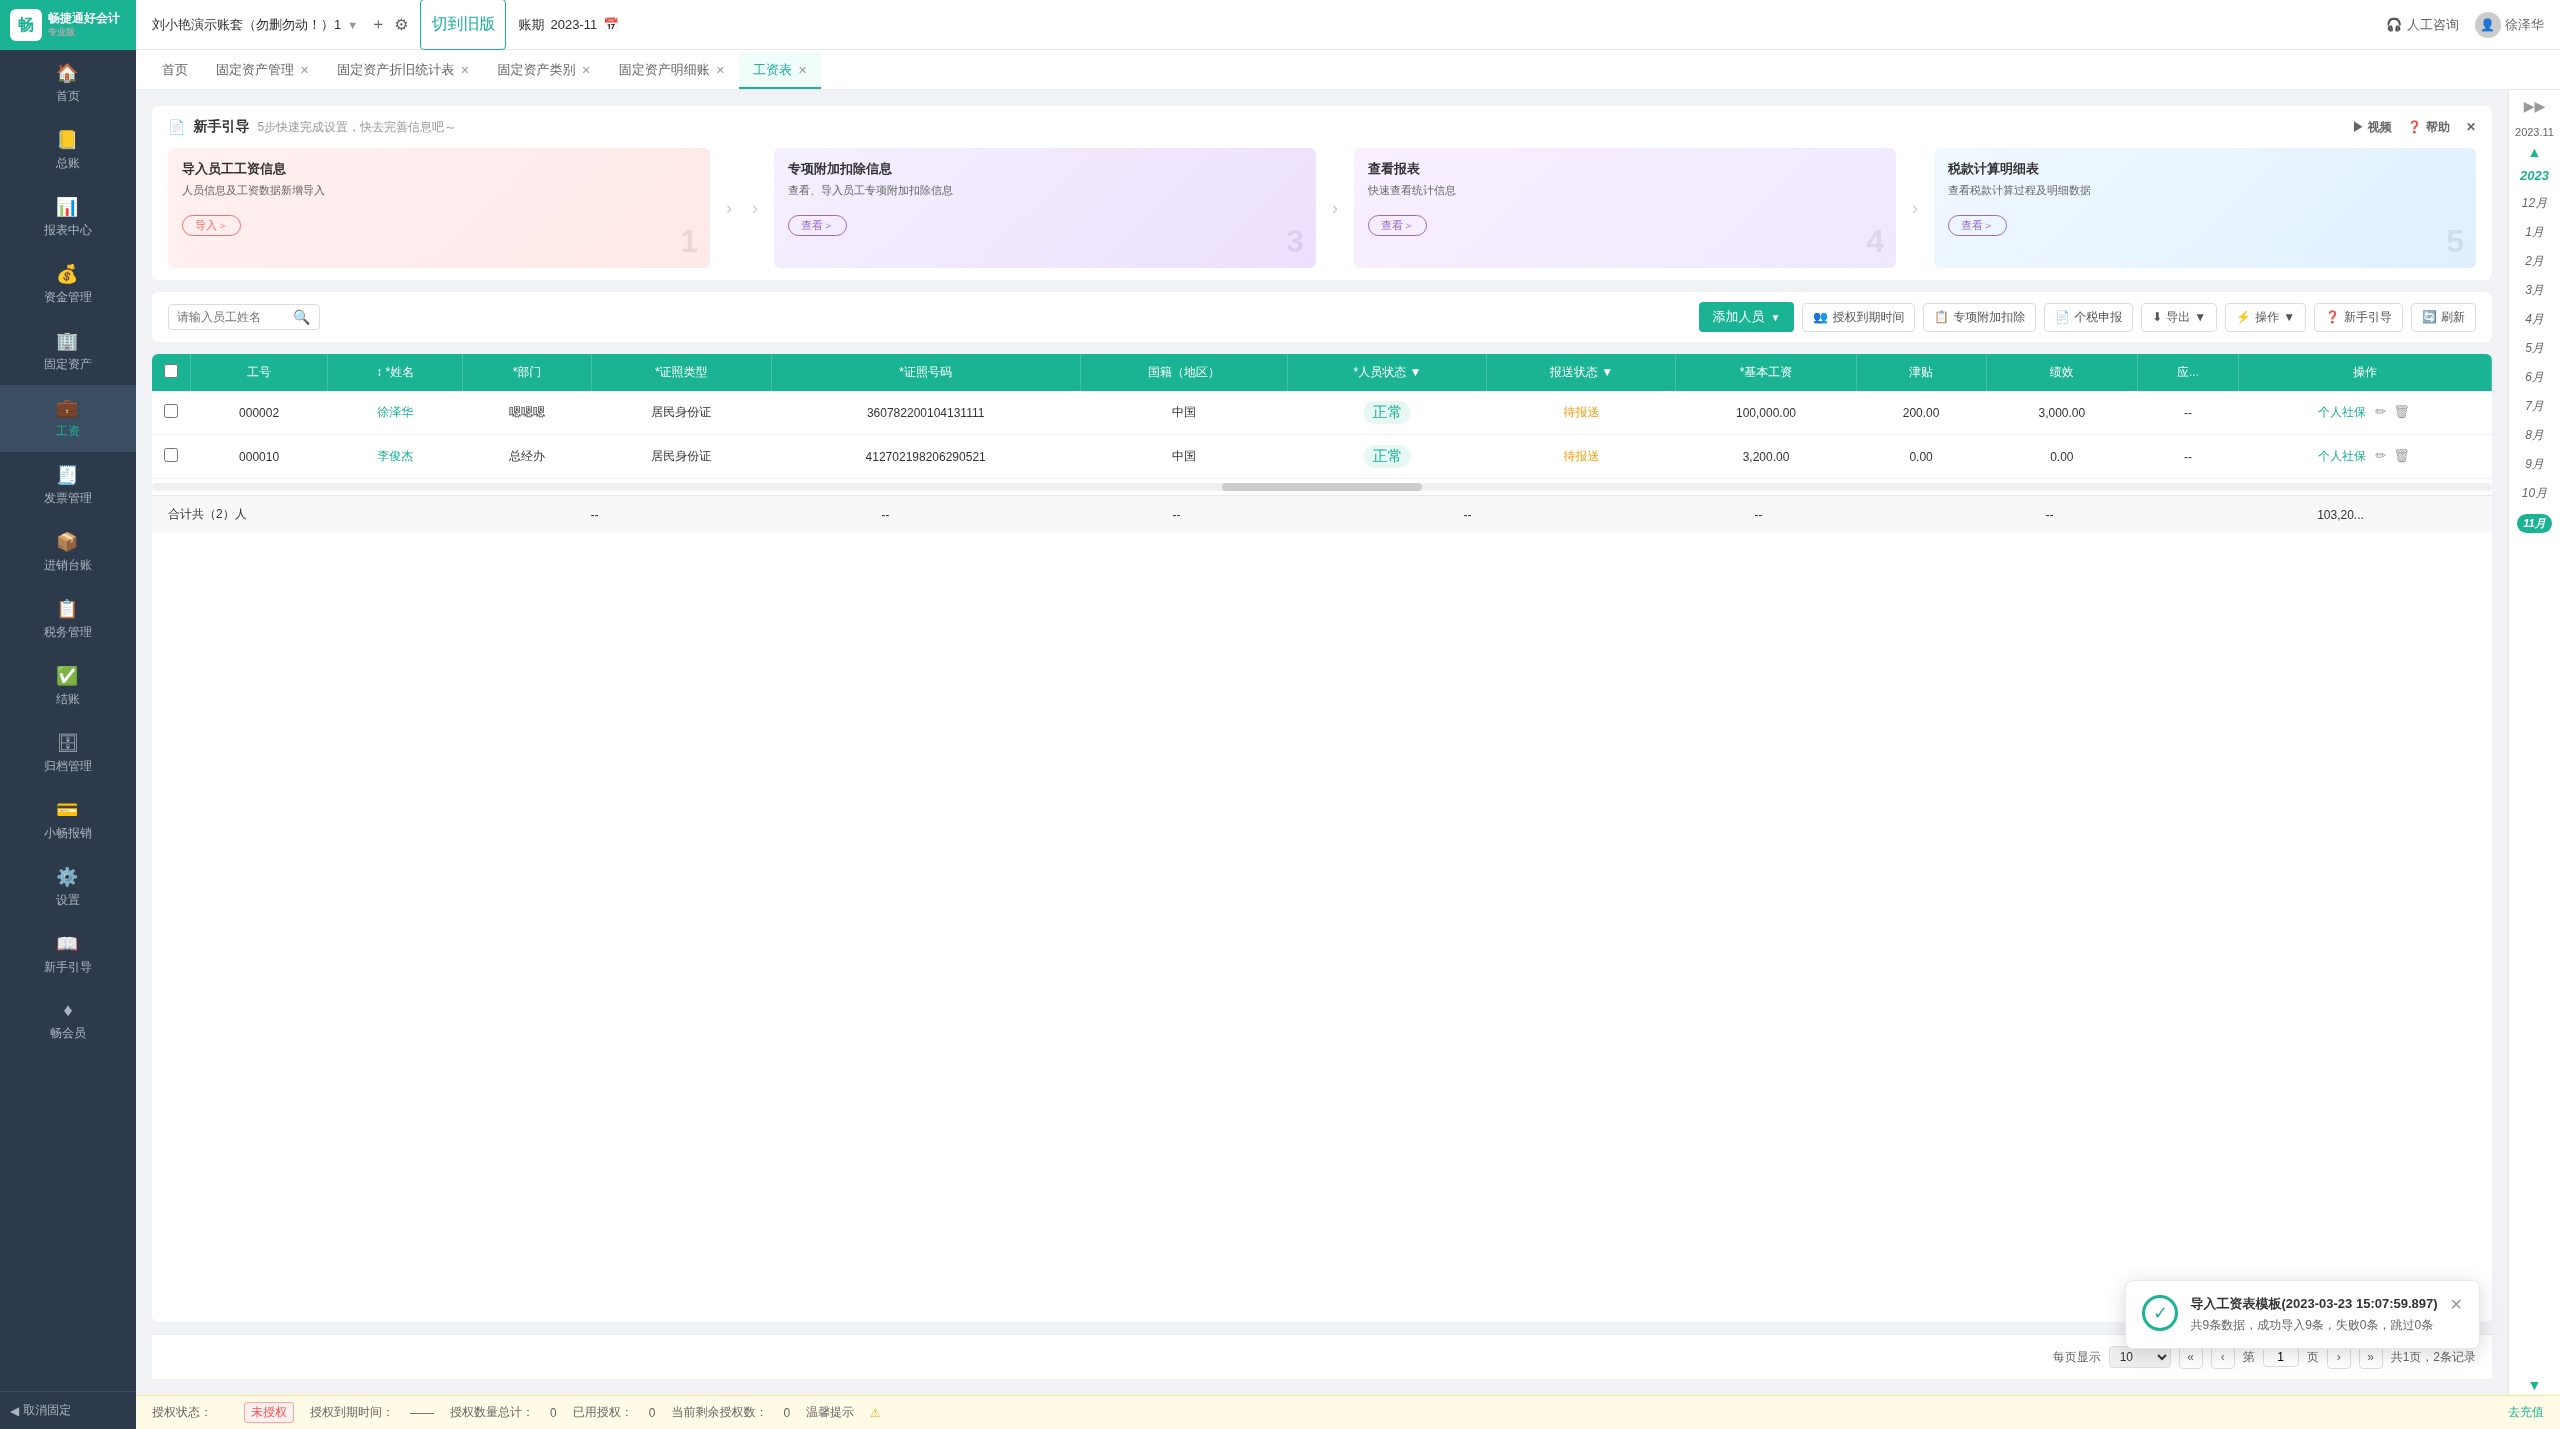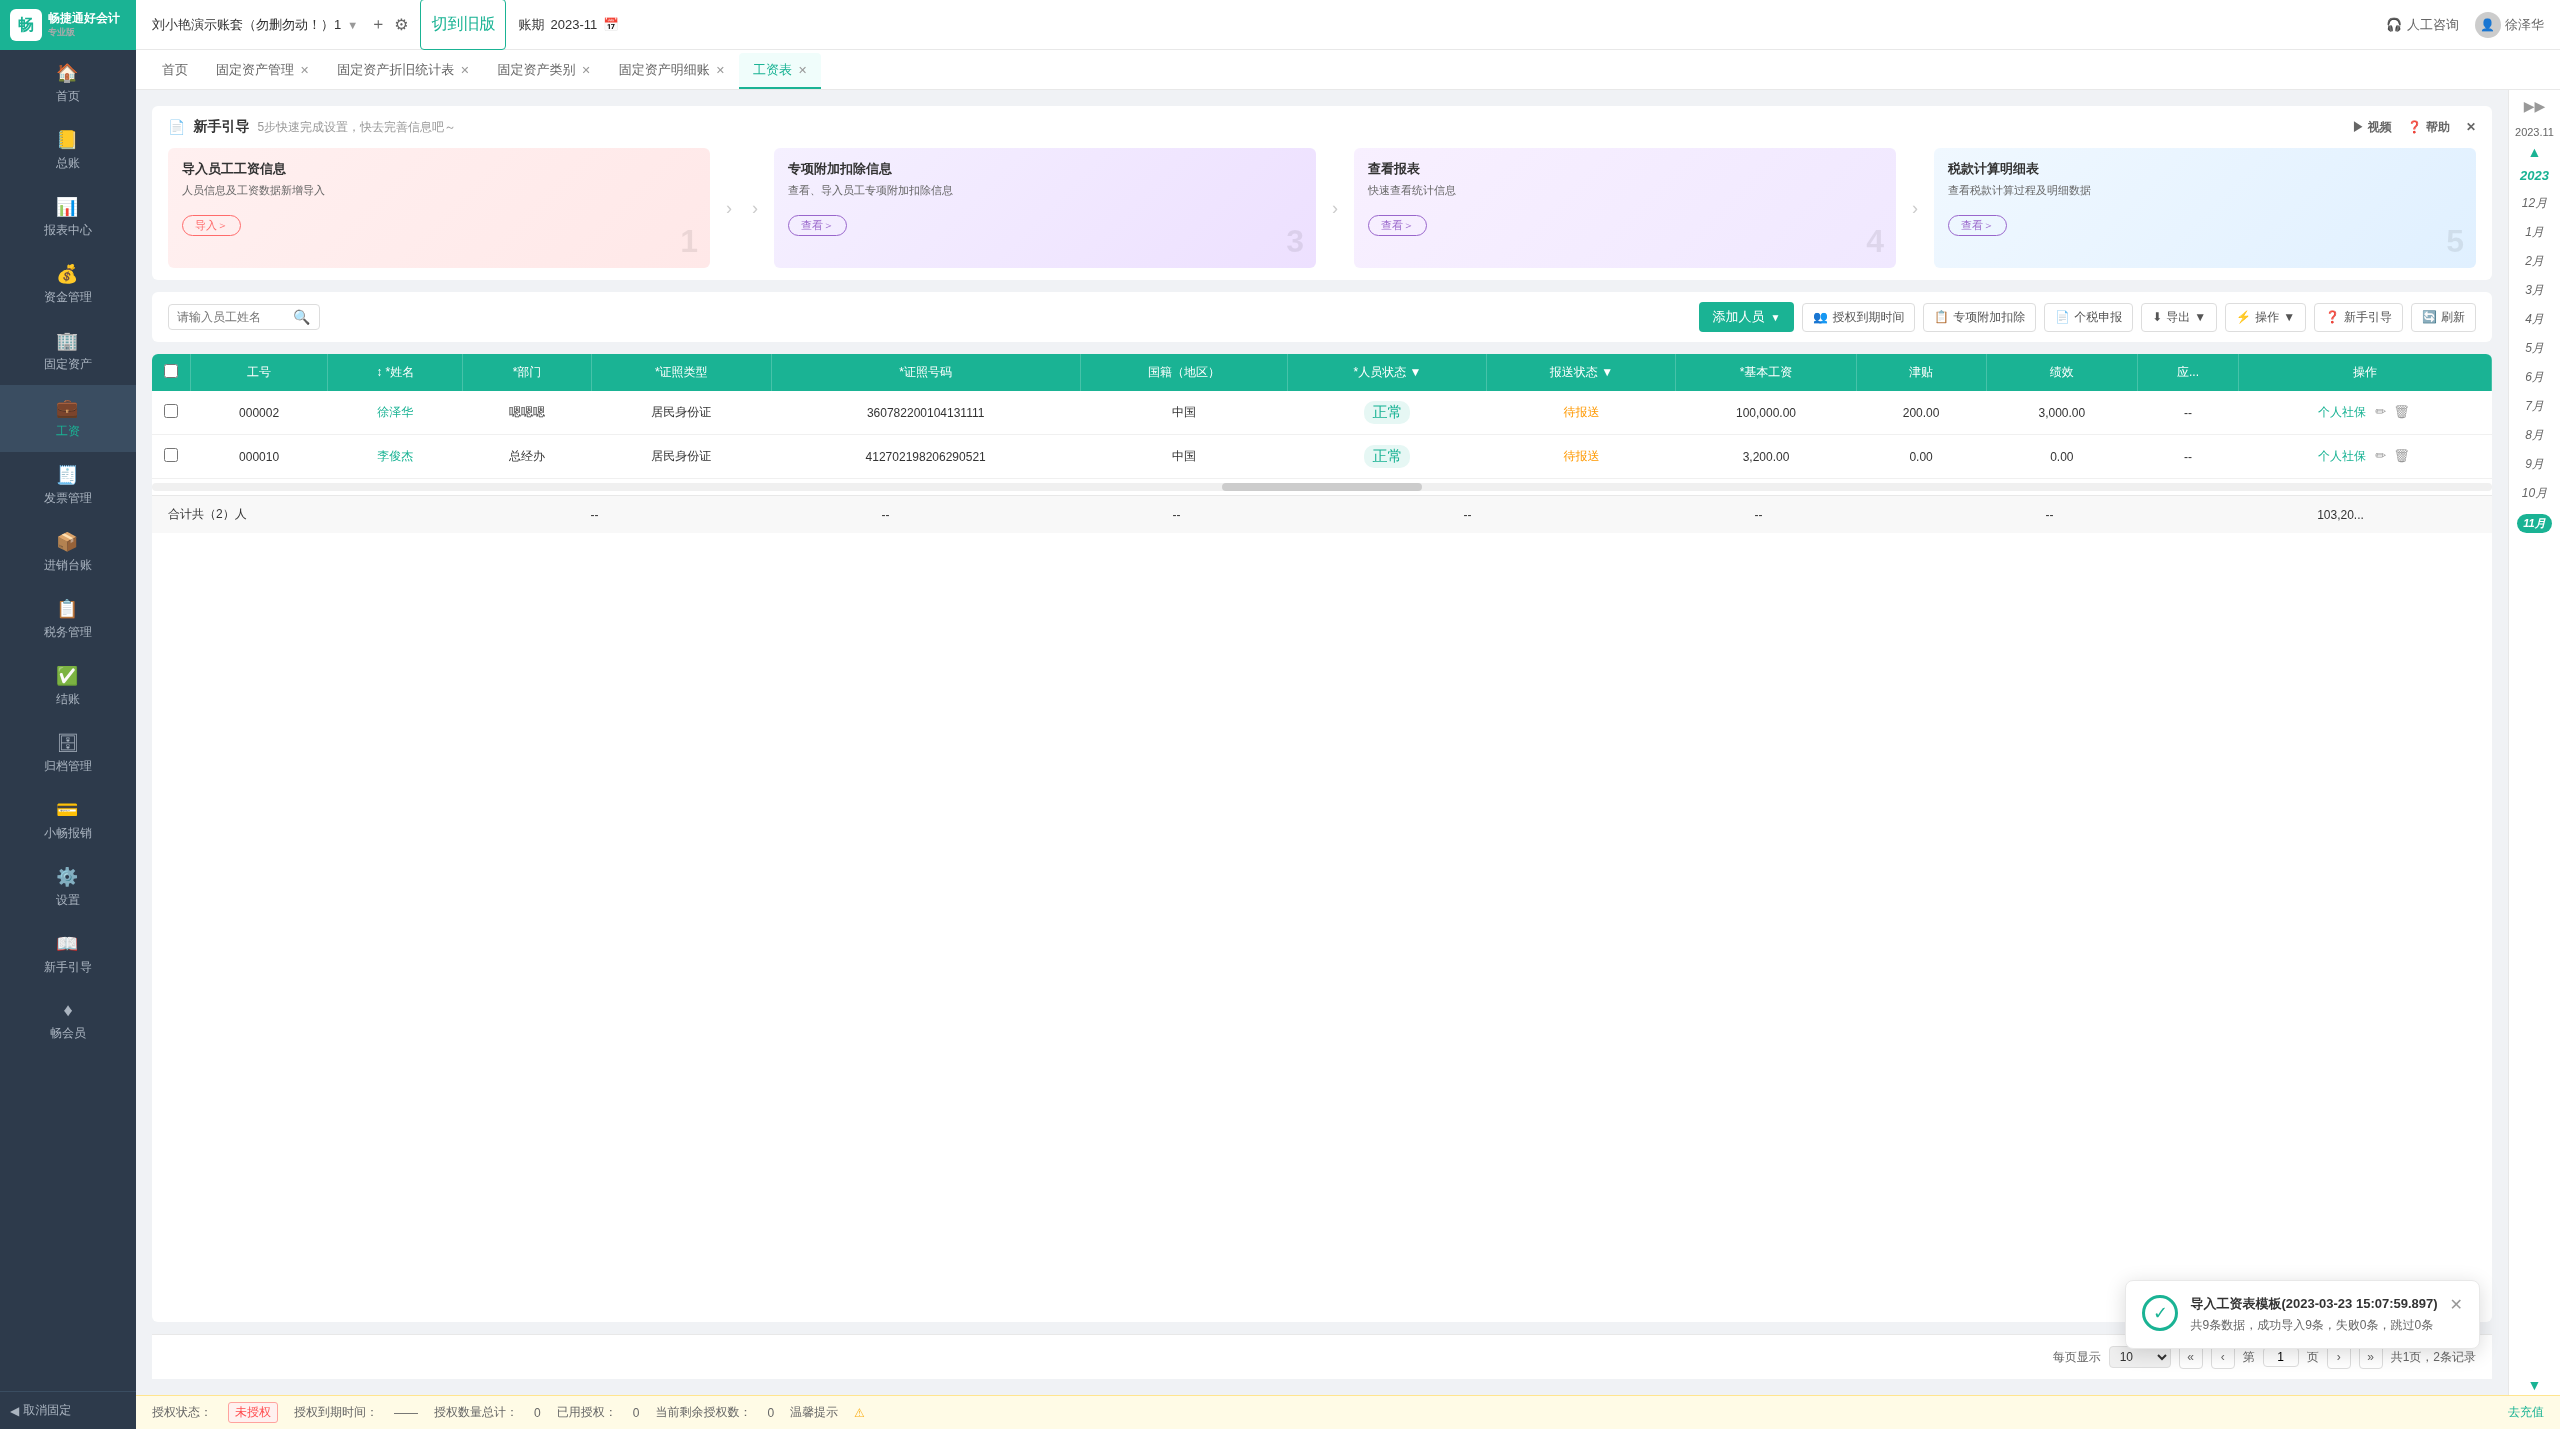--- a/index.html
+++ b/index.html
@@ -334,21 +334,21 @@
 
     
     .auth-bar {
       background: #fffbe6;
       border-top: 1px solid #ffe58f;
       padding: 6px 16px;
       display: flex; align-items: center; gap: 16px;
       font-size: 12px; color: #666;
       flex-shrink: 0;
     }
-    .auth-status { color: #ff4d4f; background: #fff1f0; border: 1px solid #ffa39e; border-radius: 3px; padding: 1px 6px; }
+    .auth-status { color: #ff4d4f; background: #fff1f0; border: 1px solid #ffa39e; border-radius: 3px; padding: 1px 6px; margin-left: 16px; }
     .auth-link { color: #1ab394; cursor: pointer; margin-left: auto; }
 
     
     .calendar-panel {
       width: 52px;
       background: white;
       border-left: 1px solid #e8e8e8;
       display: flex;
       flex-direction: column;
       align-items: center;

